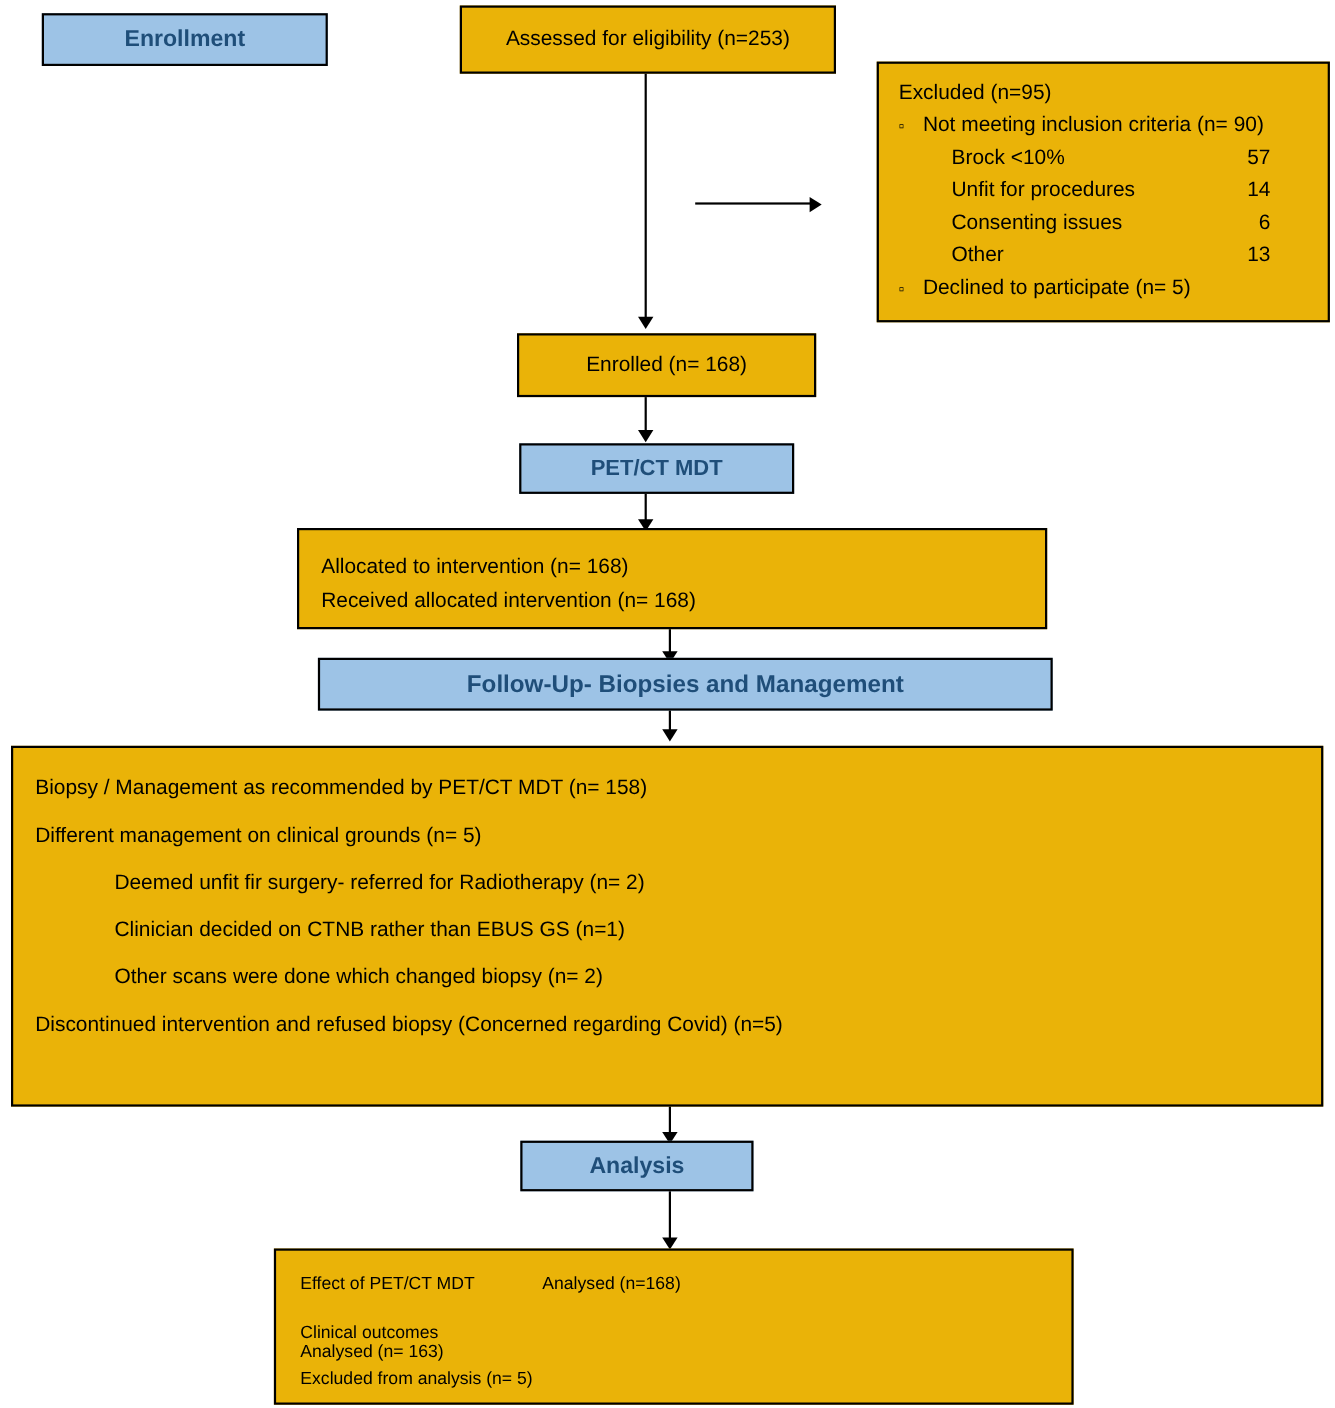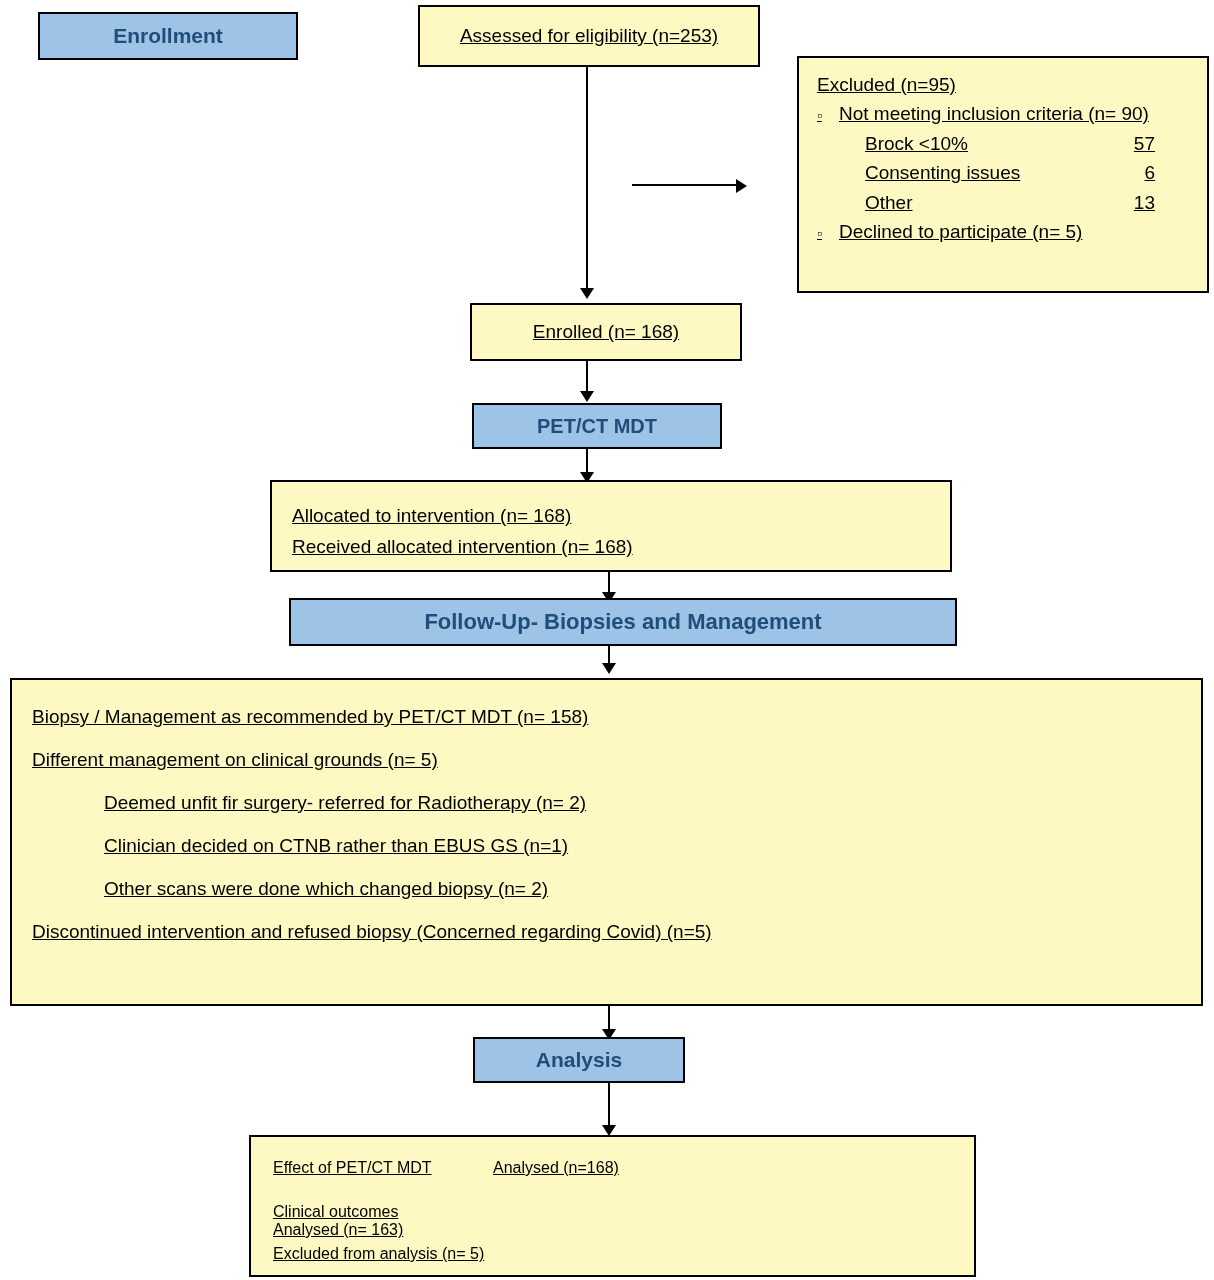--- a/index.html
+++ b/index.html
@@ -14,22 +14,21 @@
     font-family: "Liberation Sans", sans-serif;
     color: #000000;
     overflow: hidden;
   }
   .node {
     position: absolute;
     box-sizing: border-box;
   }
   .box {
     border: 2px solid #000000;
-    background: #fef9c3;
-    text-decoration: underline;
+    background: #eab308;
   }
   .blue {
     border: 2px solid #000000;
     background: #9dc3e6;
     color: #1f4e79;
     font-weight: bold;
     display: flex;
     align-items: center;
     justify-content: center;
   }
@@ -107,20 +106,24 @@
 <div class="node box" style="left:797px; top:56px; width:412px; height:237px; padding:12px 10px 0 18px;">
   <div class="excl-list">
     <div>Excluded (n=95)</div>
     <div class="excl-row">
       <span class="excl-bullet">▫</span>
       <span>Not meeting inclusion criteria (n= 90)</span>
     </div>
     <div class="excl-sub">
       <span class="excl-sub-label">Brock &lt;10%</span>
       <span class="excl-sub-val">57</span>
+    </div>
+    <div class="excl-sub">
+      <span class="excl-sub-label">Unfit for procedures</span>
+      <span class="excl-sub-val">14</span>
     </div>
     <div class="excl-sub">
       <span class="excl-sub-label">Consenting issues</span>
       <span class="excl-sub-val">6</span>
     </div>
     <div class="excl-sub">
       <span class="excl-sub-label">Other</span>
       <span class="excl-sub-val">13</span>
     </div>
     <div class="excl-row">

